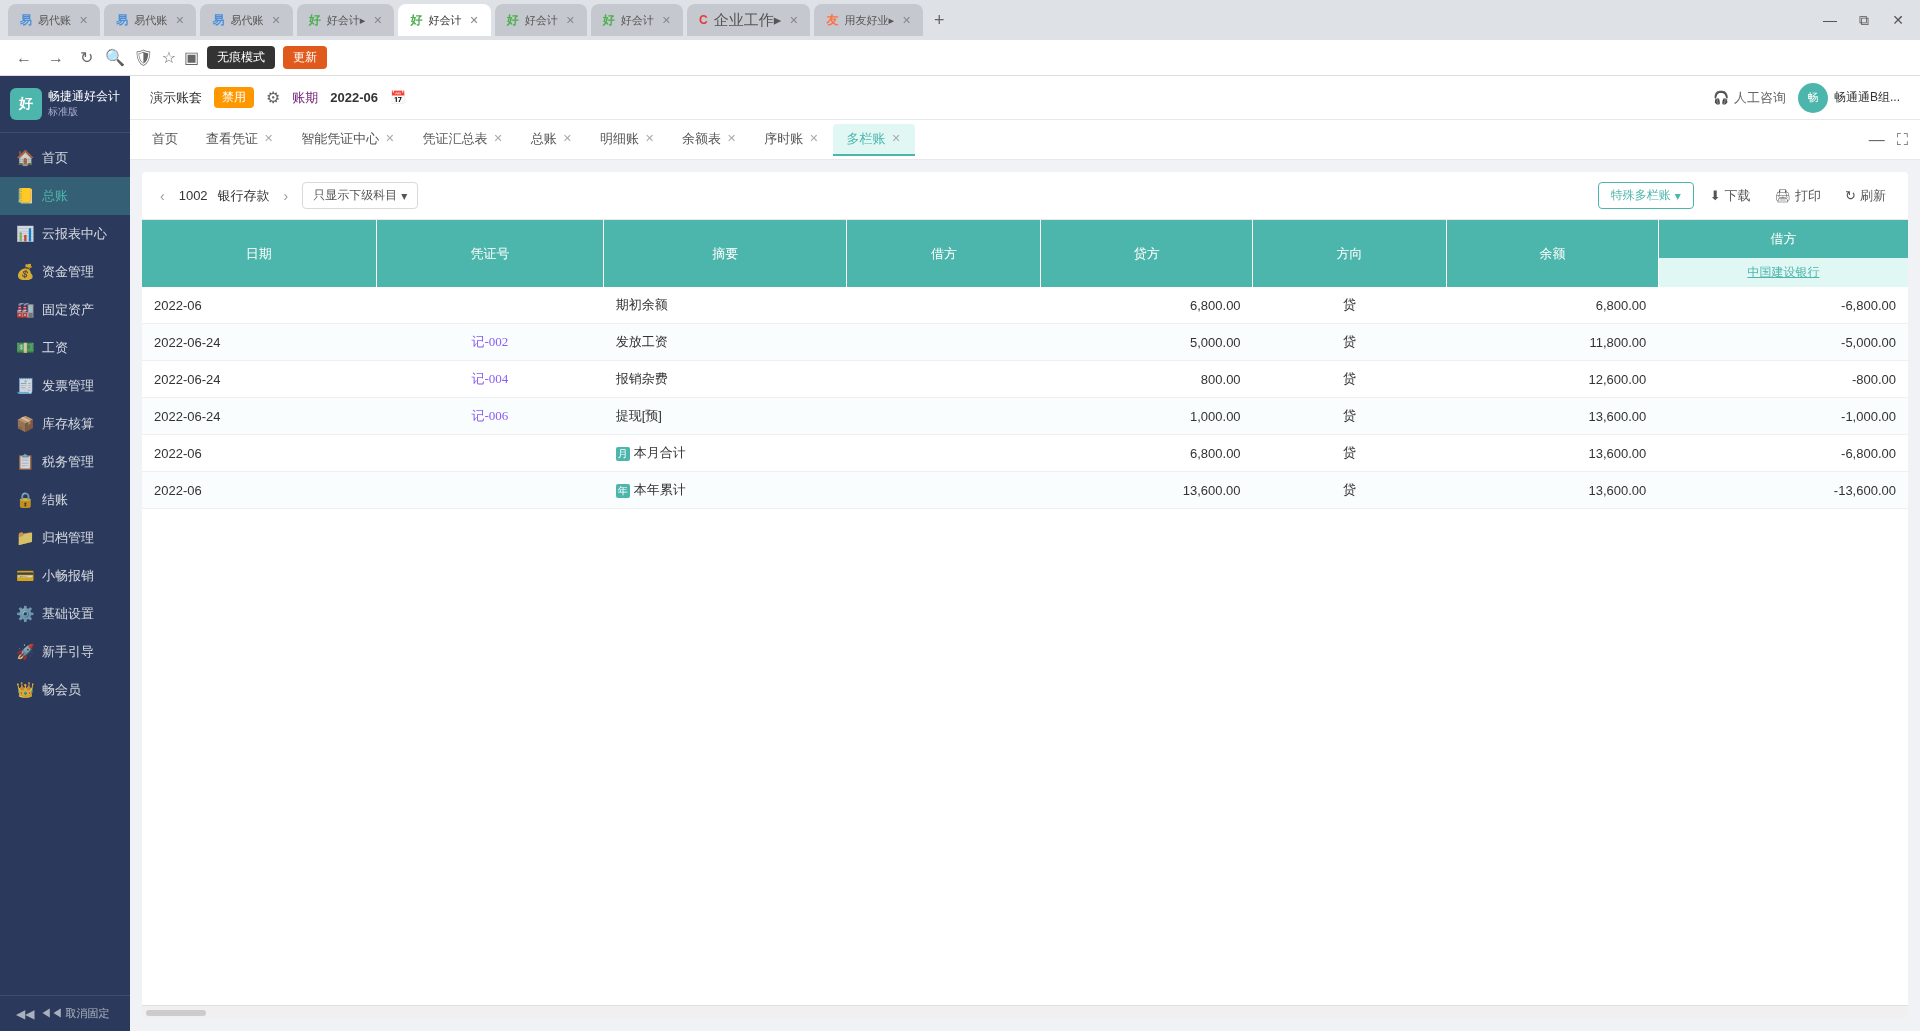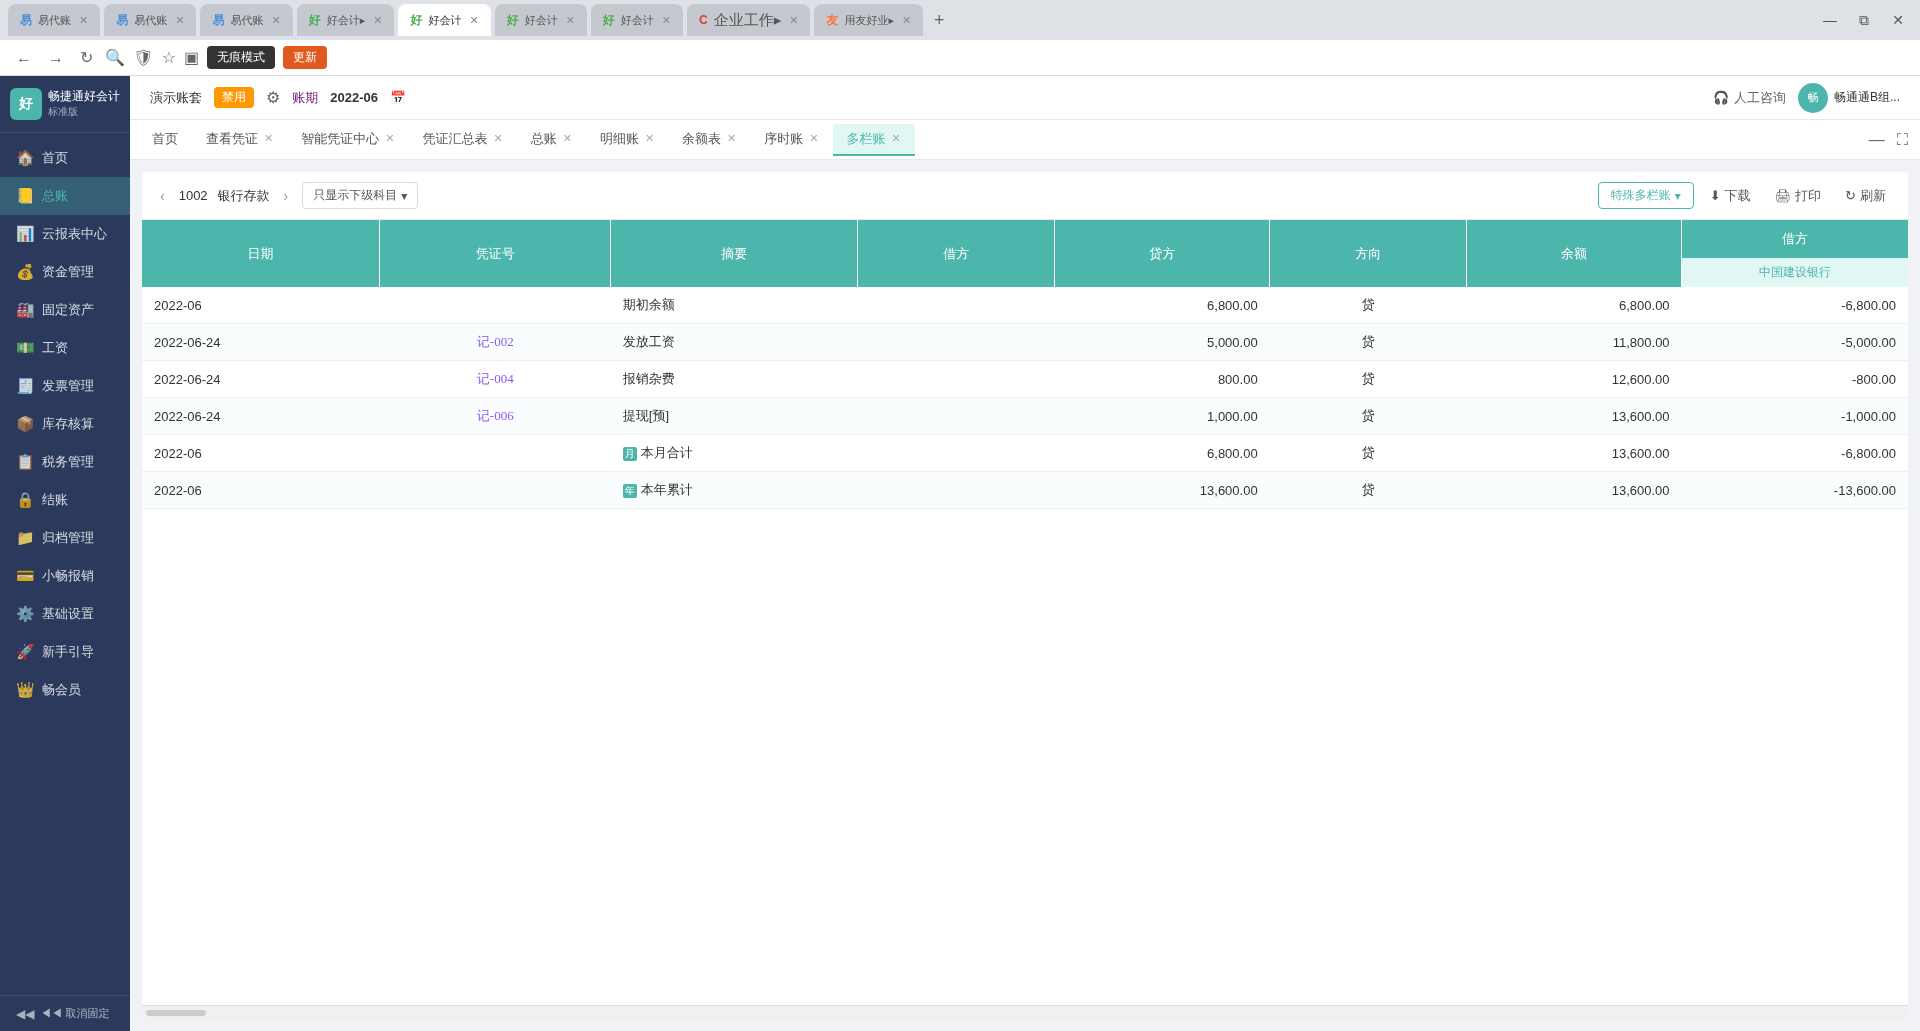--- a/index.html
+++ b/index.html
@@ -83,21 +83,21 @@
     table { width: 100%; border-collapse: collapse; }
     thead { background: #4db6ac; color: #fff; position: sticky; top: 0; z-index: 2; }
     thead th { padding: 10px 24px; font-size: 13px; font-weight: 500; text-align: center; border-right: 1px solid rgba(255,255,255,0.2); }
     thead th:last-child { border-right: none; }
     tbody tr:nth-child(even) { background: #f9fdfd; }
     tbody td { padding: 9px 12px; font-size: 13px; color: #333; border-bottom: 1px solid #f0f0f0; text-align: center; }
     td.text-left { text-align: left; }
     td.text-right { text-align: right; }
     .voucher-link { color: #8b5cf6; cursor: pointer; text-decoration: none; font-family: Liberation Serif, serif; }
     .sub-header { background: #e0f7f4; }
-    .sub-header th { color: #4db6ac; font-size: 12px; padding: 6px 5px; border-top: none; }
+    .sub-header th { color: #4db6ac; font-size: 12px; padding: 6px 12px; border-top: none; text-decoration: underline; }
     .summary-icon { display: inline-block; width: 14px; height: 14px; border-radius: 2px; background: #4db6ac; color: #fff; font-size: 10px; text-align: center; line-height: 14px; margin-right: 4px; }
 
     
     .month-nav { width: 52px; background: #fff; border-radius: 4px; display: flex; flex-direction: column; align-items: center; overflow: hidden; }
     .month-nav-item { width: 100%; text-align: center; padding: 7px 4px; font-size: 12px; color: #555; cursor: pointer; border-bottom: 1px solid #f0f0f0; }
     .month-nav-item.active { background: #4db6ac; color: #fff; font-weight: bold; }
     .month-nav-item.year-marker { background: #52c41a; color: #fff; font-size: 11px; font-weight: bold; }
     .month-nav-item.header { background: #e0f7f4; color: #4db6ac; font-size: 11px; padding: 4px; }
     .month-nav-arrow { padding: 5px; cursor: pointer; color: #4db6ac; font-size: 14px; }
 

